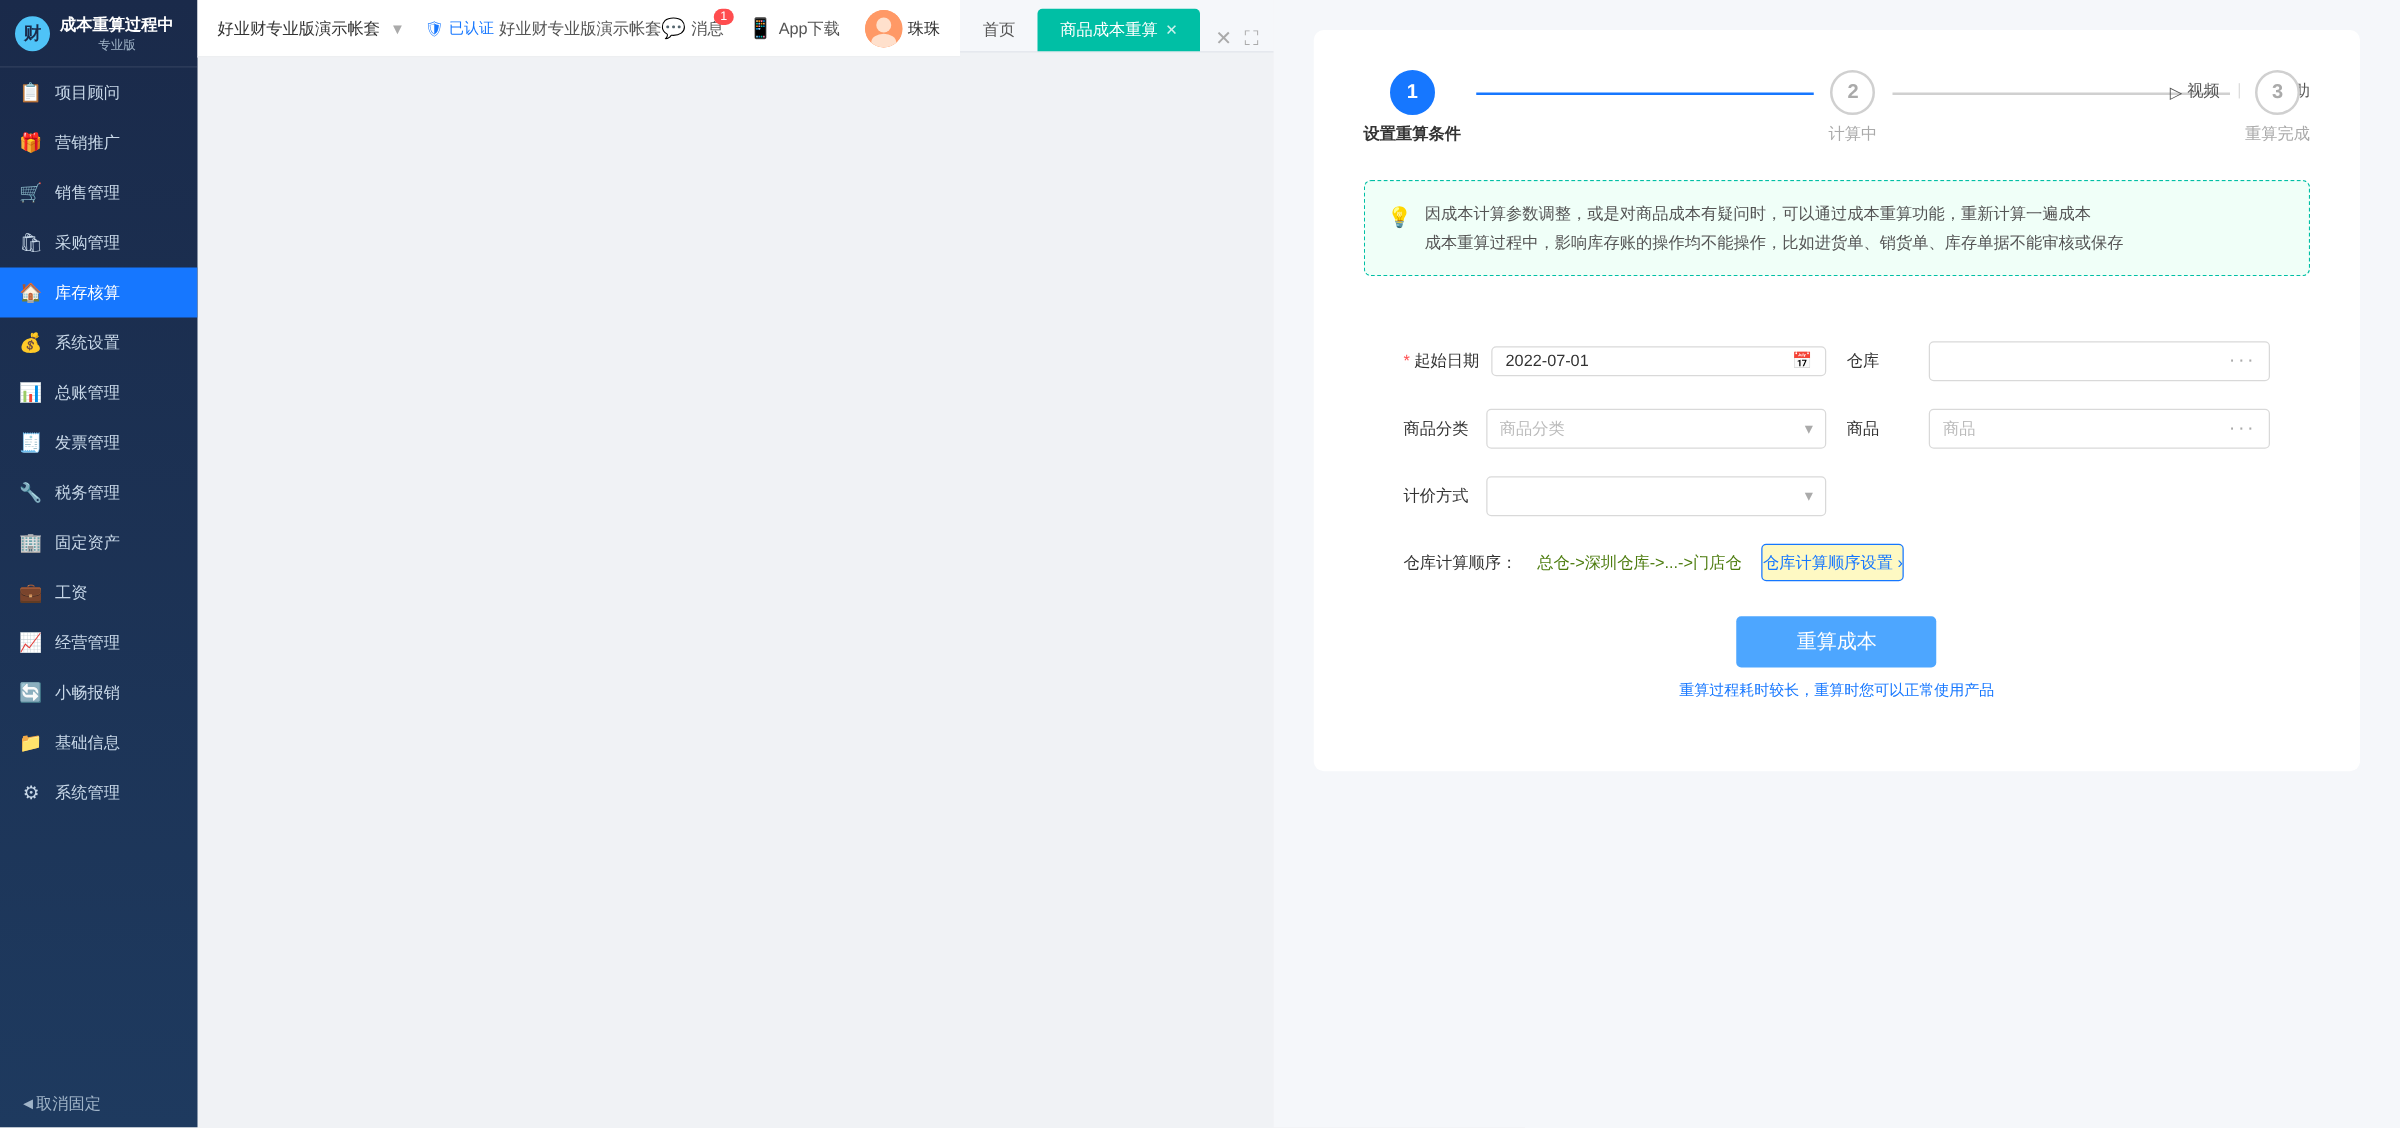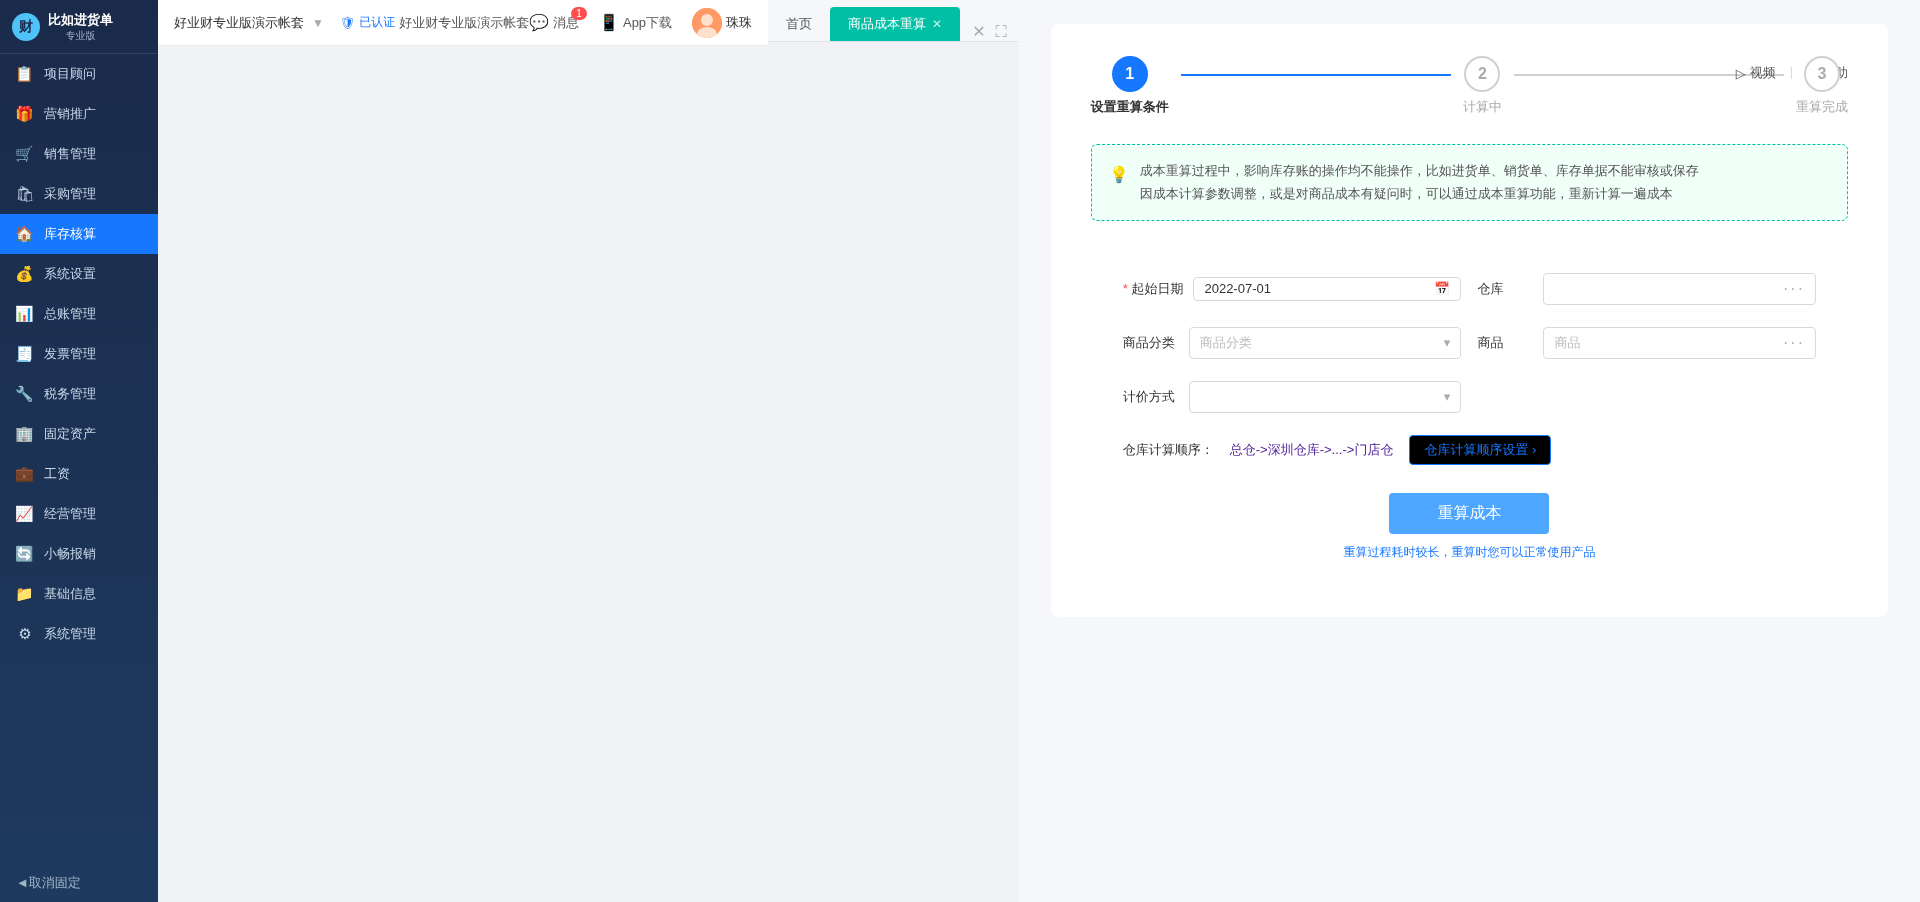--- a/index.html
+++ b/index.html
@@ -319,32 +319,32 @@
     .dots-btn { color: #aaa; font-size: 16px; cursor: pointer; letter-spacing: 2px; }
 
     
     .warehouse-row {
       display: flex;
       align-items: center;
       gap: 16px;
       margin-bottom: 28px;
     }
     .warehouse-label { font-size: 13px; color: #333; }
-    .warehouse-value { font-size: 13px; color: #4c1d95; }
+    .warehouse-value { font-size: 13px; color: #4d7c0f; }
     .warehouse-btn {
       display: flex;
       align-items: center;
       gap: 4px;
       border: 1px solid #1677ff;
       color: #1677ff;
       border-radius: 4px;
-      padding: 5px 14px;
-      font-size: 13px;
-      cursor: pointer;
-      background: #000000;
+      padding: 5px 0;
+      font-size: 13px;
+      cursor: pointer;
+      background: #fef9c3;
     }
 
     
     .recalc-section {
       display: flex;
       flex-direction: column;
       align-items: center;
       margin-top: 10px;
       gap: 10px;
     }
@@ -380,21 +380,21 @@
       padding: 32px 40px;
     }
   </style>
 </head>
 <body>
 
 <div class="sidebar">
   <div class="sidebar-logo">
     <div class="sidebar-logo-icon">财</div>
     <div>
-      <div class="sidebar-logo-text">比如进货单</div>
+      <div class="sidebar-logo-text">成本重算过程中</div>
       <div class="sidebar-logo-sub">专业版</div>
     </div>
   </div>
 
   <div class="sidebar-item">
     <span class="sidebar-item-icon">📋</span>
     <span>项目顾问</span>
   </div>
   <div class="sidebar-item">
     <span class="sidebar-item-icon">🎁</span>
@@ -549,22 +549,22 @@
           <div class="steps-help-item">
             <span>⊘</span>
             <span>帮助</span>
           </div>
         </div>
       </div>
 
       <div class="info-box">
         <span class="info-icon">💡</span>
         <div>
+          <div>因成本计算参数调整，或是对商品成本有疑问时，可以通过成本重算功能，重新计算一遍成本</div>
           <div>成本重算过程中，影响库存账的操作均不能操作，比如进货单、销货单、库存单据不能审核或保存</div>
-          <div>因成本计算参数调整，或是对商品成本有疑问时，可以通过成本重算功能，重新计算一遍成本</div>
         </div>
       </div>
 
       <div class="form-section">
 
         <div class="form-row">
           <div class="form-group">
             <label class="form-label required">起始日期</label>
             <div class="form-input-date">
               <span class="date-text">2022-07-01</span>

